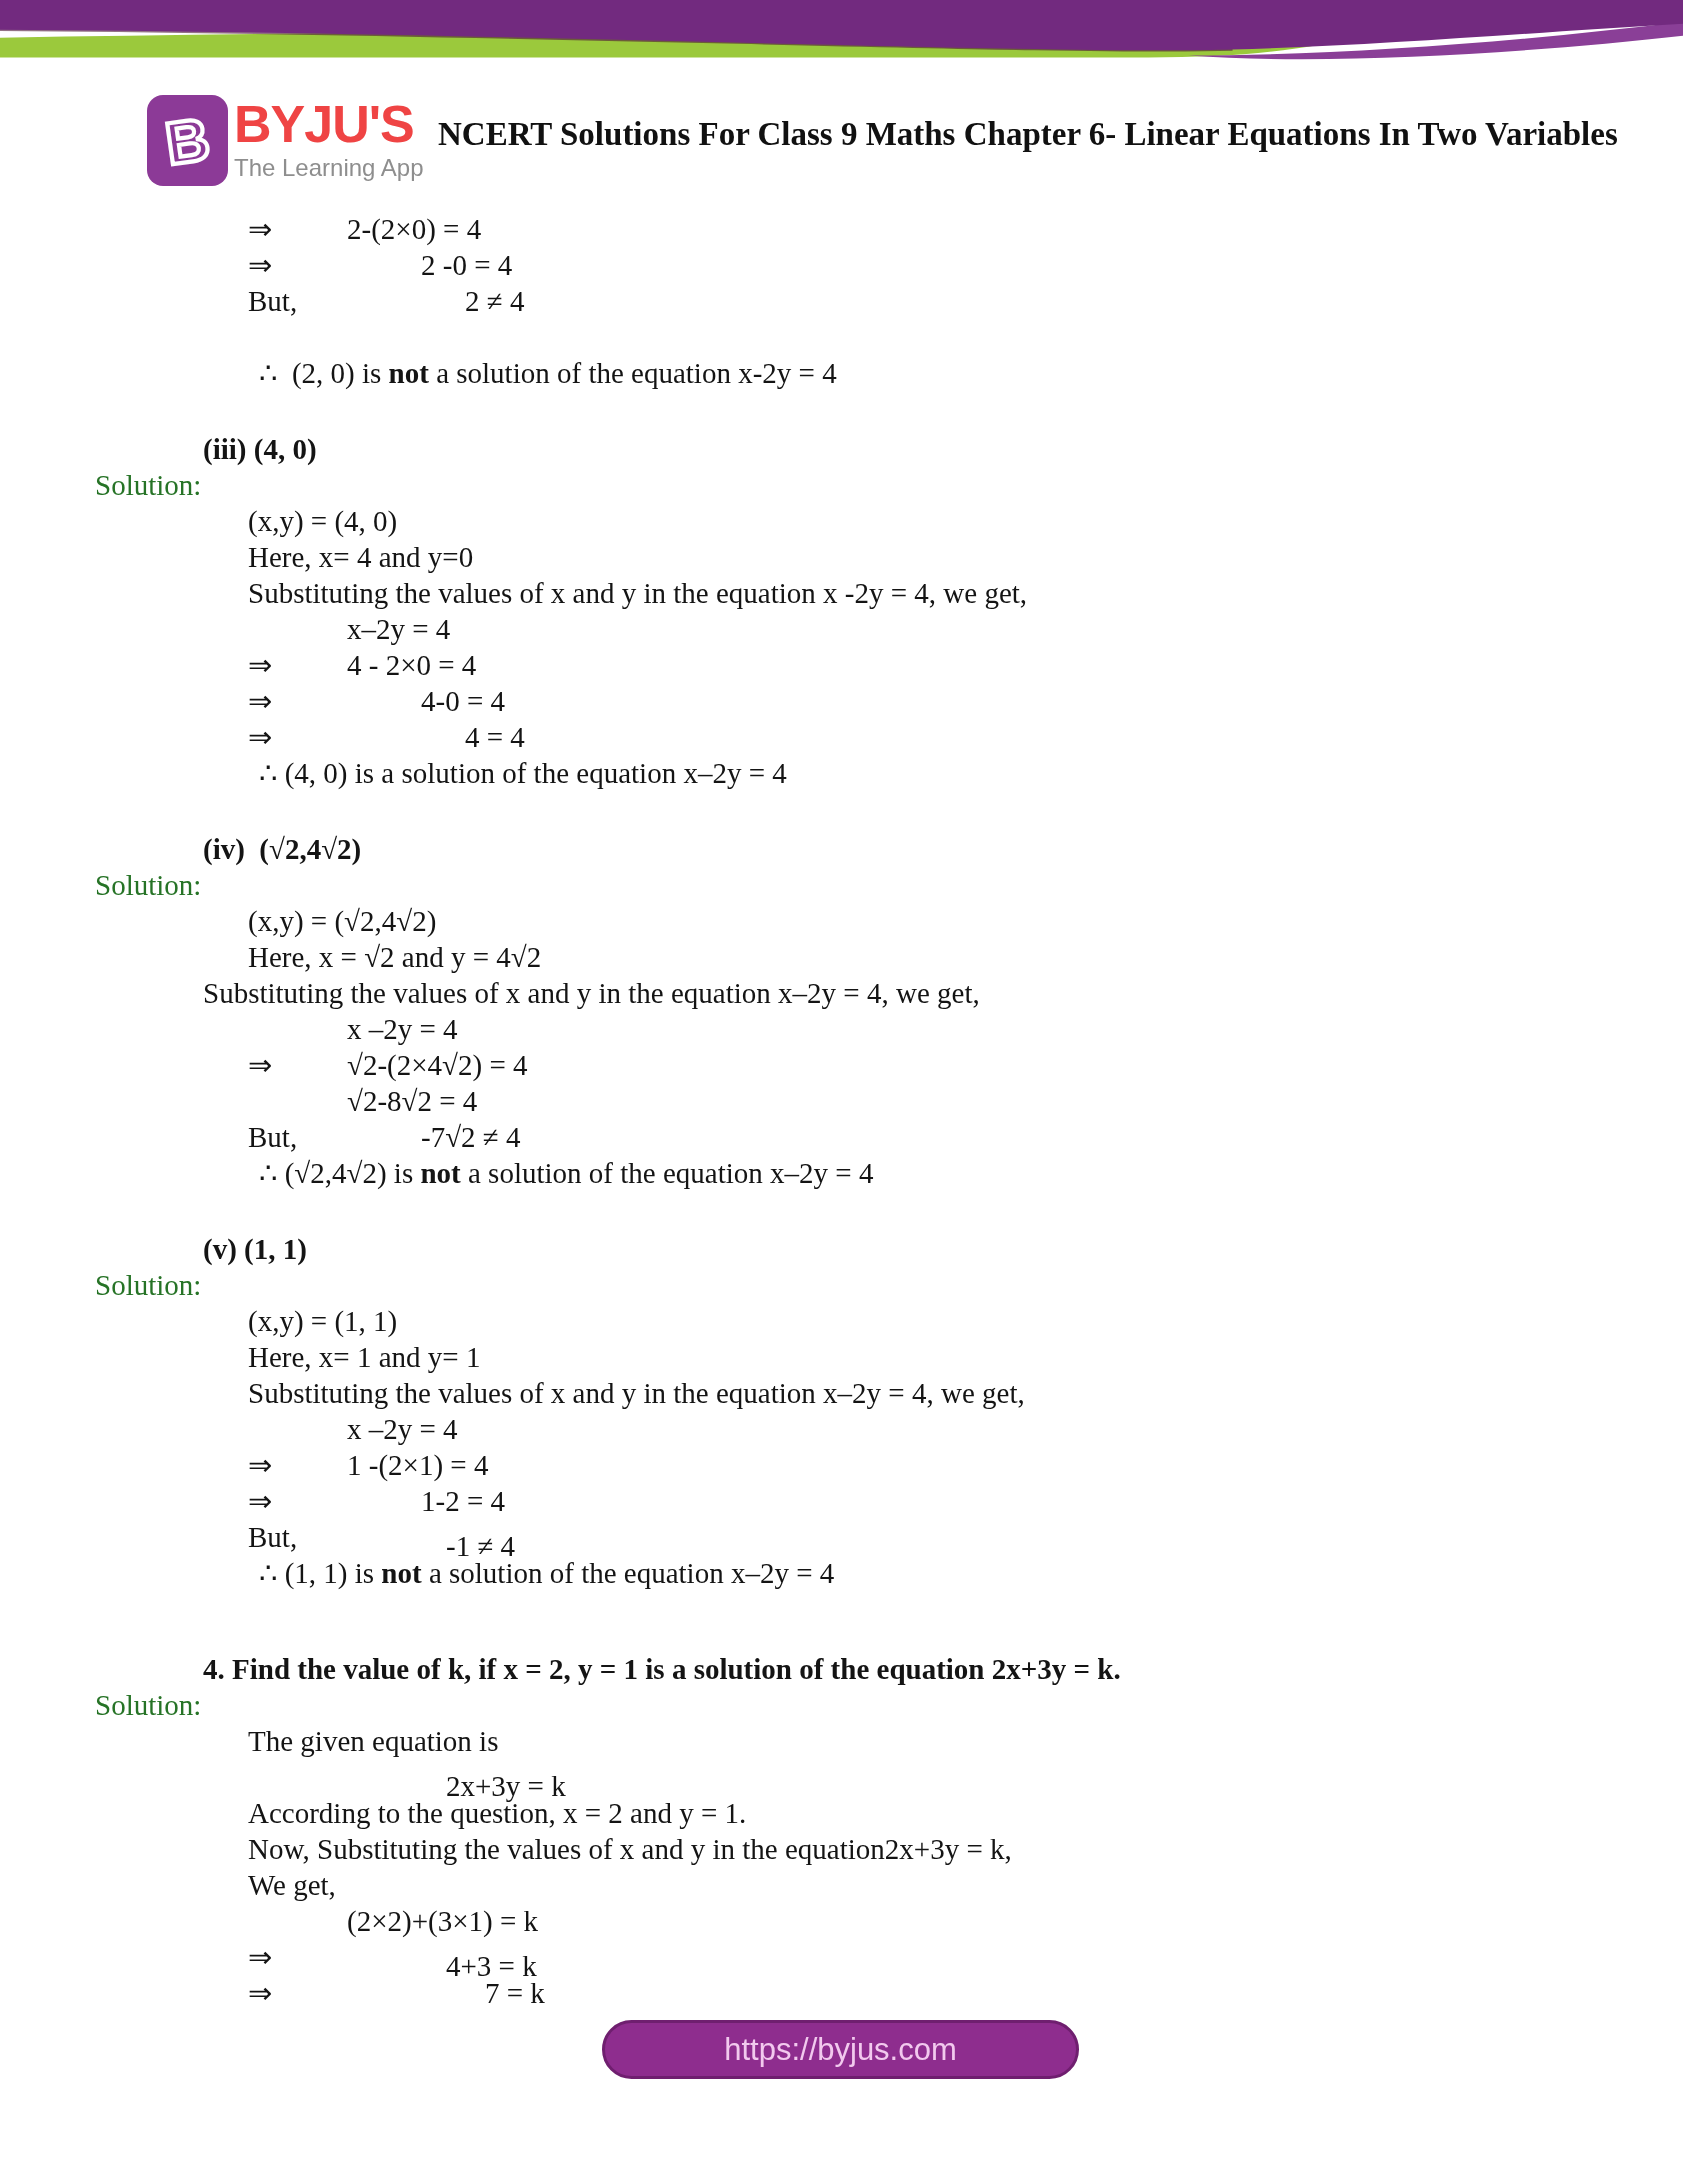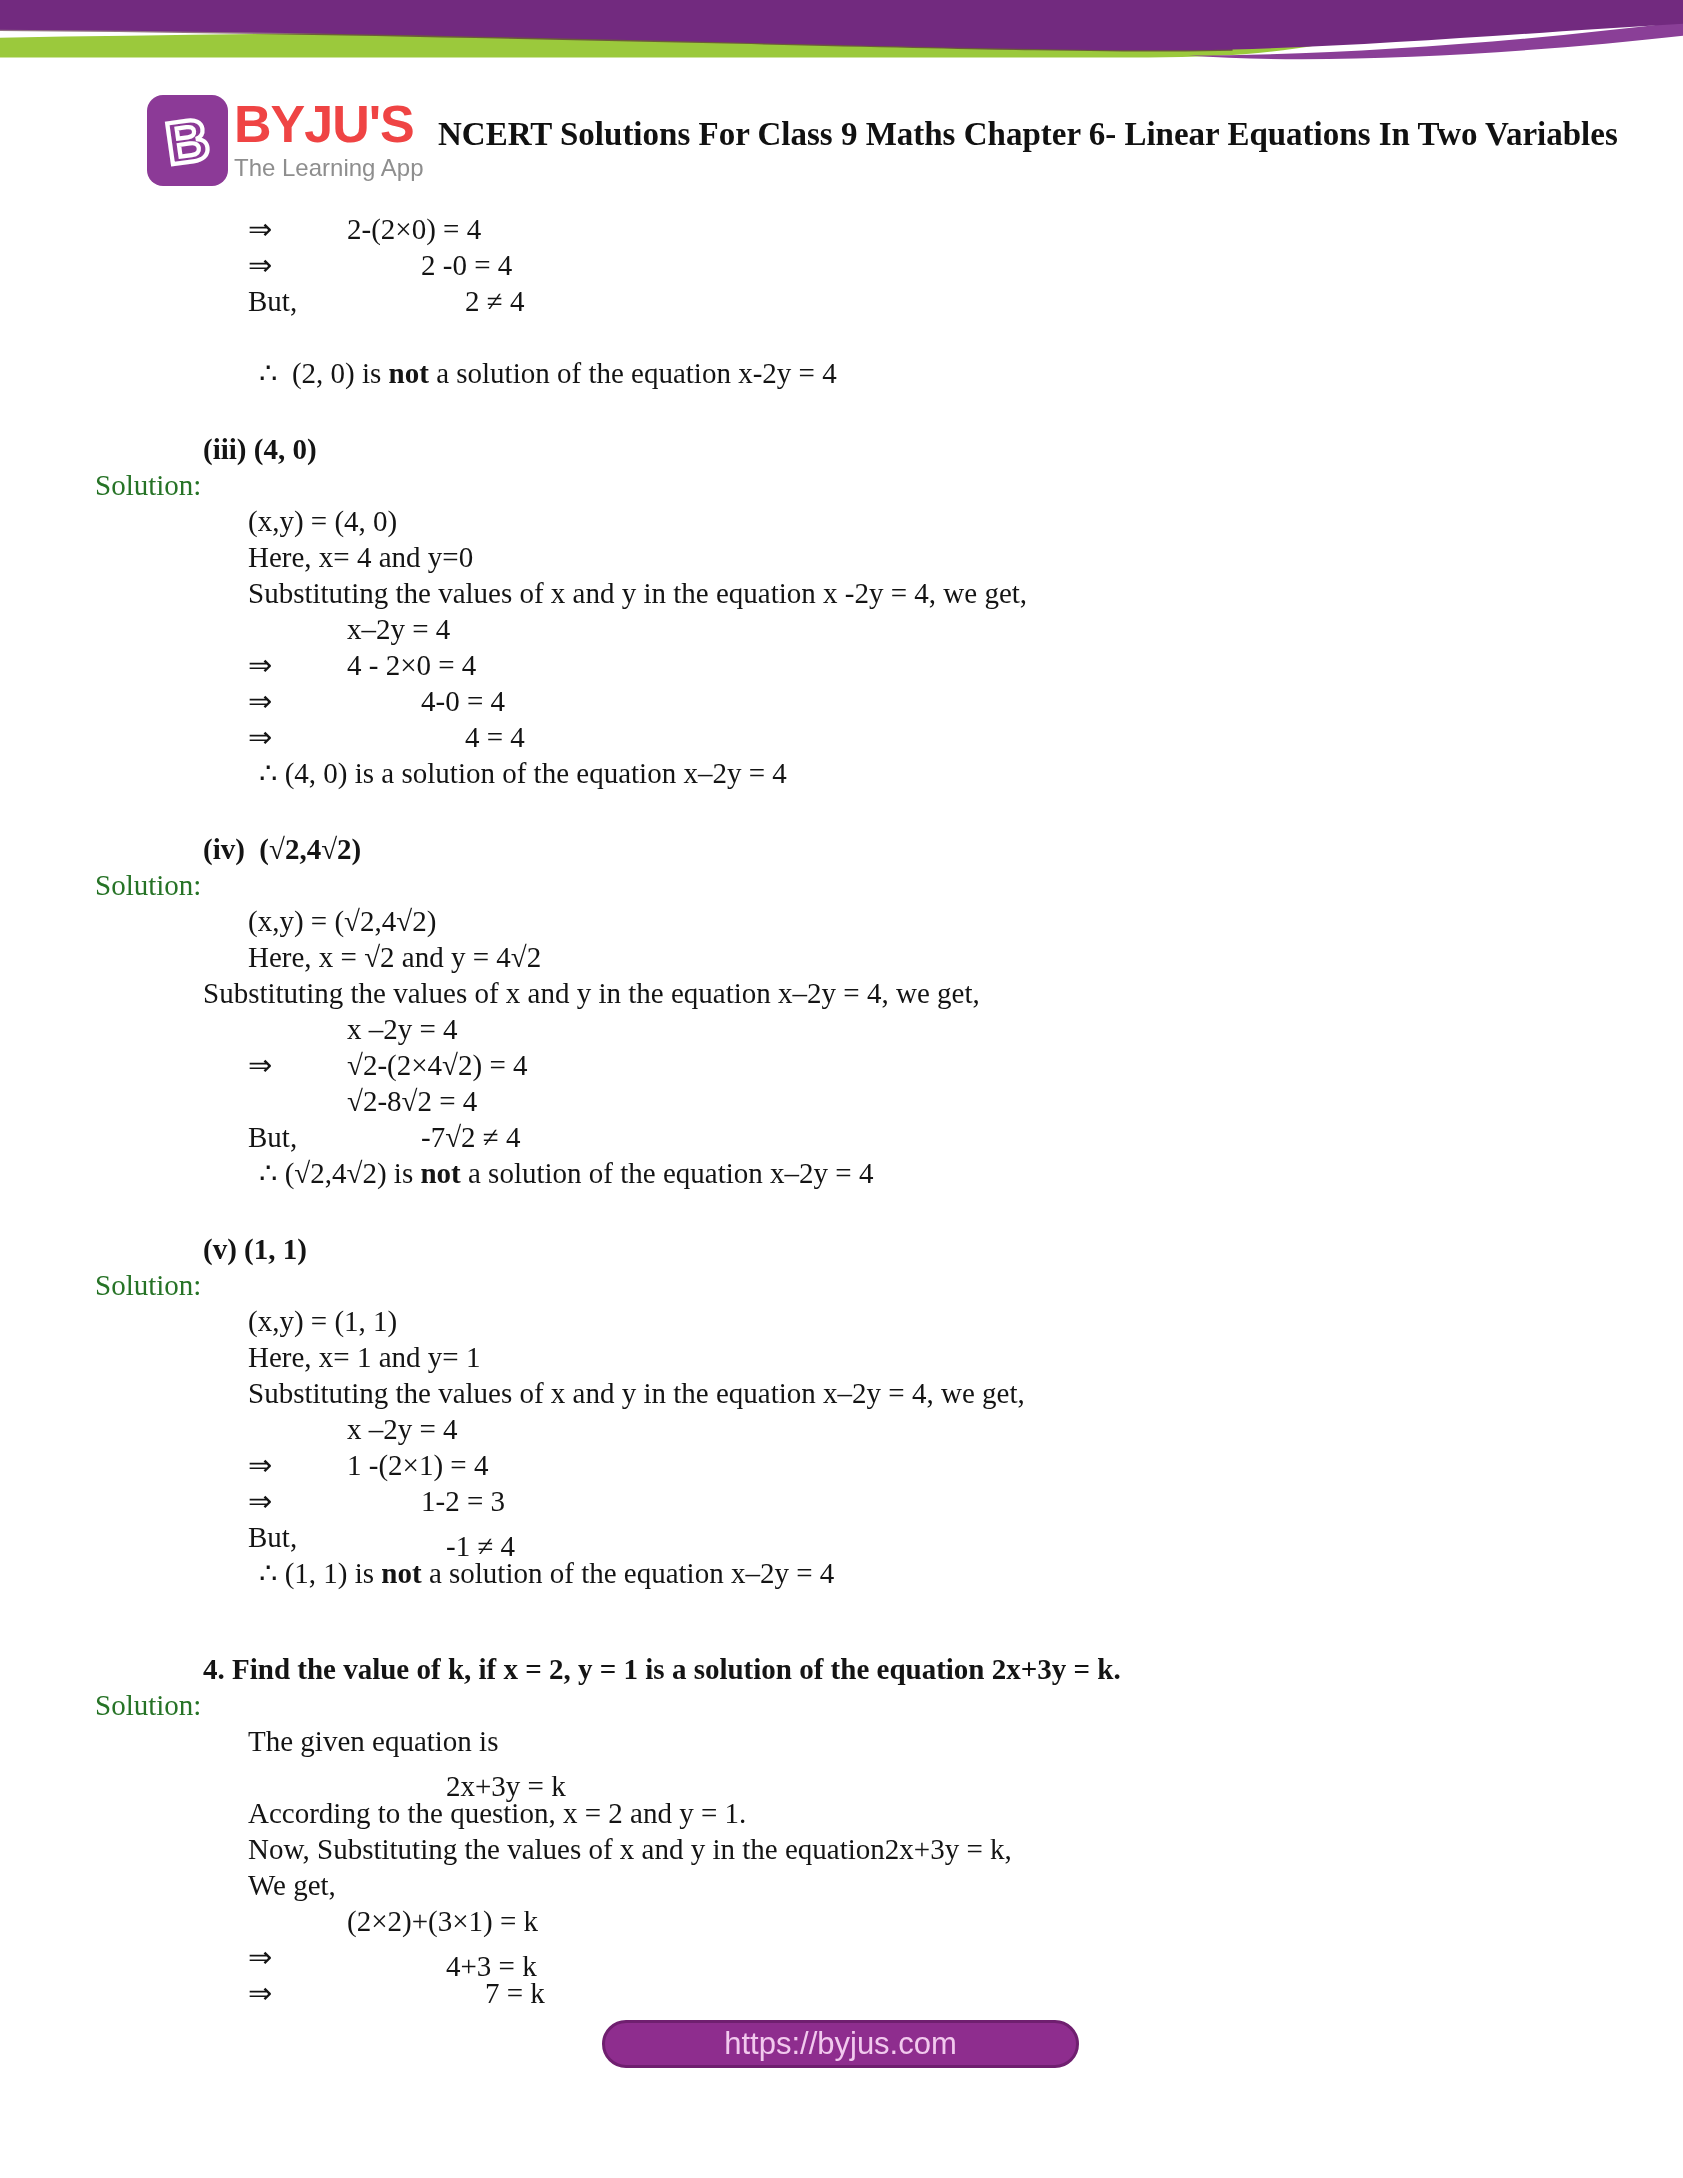--- a/index.html
+++ b/index.html
@@ -33,21 +33,21 @@
   .i450{display:inline-block;margin-left:446px;margin-top:9px;}
   .i470{display:inline-block;margin-left:465px;}
   .i490{display:inline-block;margin-left:485px;}
   .head{font-weight:bold;padding-left:203px;}
   .sol{color:#267326;padding-left:95px;}
   .mt36{margin-top:36px;}
   .mt40{margin-top:40px;}
   .mt70{margin-top:60px;}
 
   
-  .url-pill{position:absolute;left:602px;top:2020px;width:477px;height:48px;
+  .url-pill{position:absolute;left:602px;top:2020px;width:477px;height:59px;
             background:#8e2d8e;border:3px solid #6f1f6f;border-radius:32px;box-sizing:border-box;
             display:flex;align-items:center;justify-content:center;cursor:pointer;}
   .url-pill span{font-family:"Liberation Sans",sans-serif;font-size:31px;color:#f2c9ee;}
 </style>
 </head>
 <body>
 
 <div id="page">
 
   <svg class="waves" viewBox="0 0 1700 120" preserveAspectRatio="none">
@@ -101,21 +101,21 @@
     <div class="line"><span class="lead">But,</span><span class="i425">-7√2 ≠ 4</span></div>
     <div class="line b262"><span>∴ (√2,4√2) is </span><b>not</b><span> a solution of the equation x–2y = 4</span></div>
 
     <div class="line head mt40">(v) (1, 1)</div>
     <div class="line sol">Solution:</div>
     <div class="line b250">(x,y) = (1, 1)</div>
     <div class="line b250">Here, x= 1 and y= 1</div>
     <div class="line b250">Substituting the values of x and y in the equation x–2y = 4, we get,</div>
     <div class="line"><span class="i350">x –2y = 4</span></div>
     <div class="line"><span class="lead">⇒</span><span class="i350">1 -(2×1) = 4</span></div>
-    <div class="line"><span class="lead">⇒</span><span class="i425">1-2 = 3</span></div>
+    <div class="line"><span class="lead">⇒</span><span class="i425">1-2 = 4</span></div>
     <div class="line"><span class="lead">But,</span><span class="i450">-1 ≠ 4</span></div>
     <div class="line b262"><span>∴ (1, 1) is </span><b>not</b><span> a solution of the equation x–2y = 4</span></div>
 
     <div class="line head mt70">4. Find the value of k, if x = 2, y = 1 is a solution of the equation 2x+3y = k.</div>
     <div class="line sol">Solution:</div>
     <div class="line b250">The given equation is</div>
     <div class="line"><span class="i450">2x+3y = k</span></div>
     <div class="line b250">According to the question, x = 2 and y = 1.</div>
     <div class="line b250">Now, Substituting the values of x and y in the equation2x+3y = k,</div>
     <div class="line b250">We get,</div>

